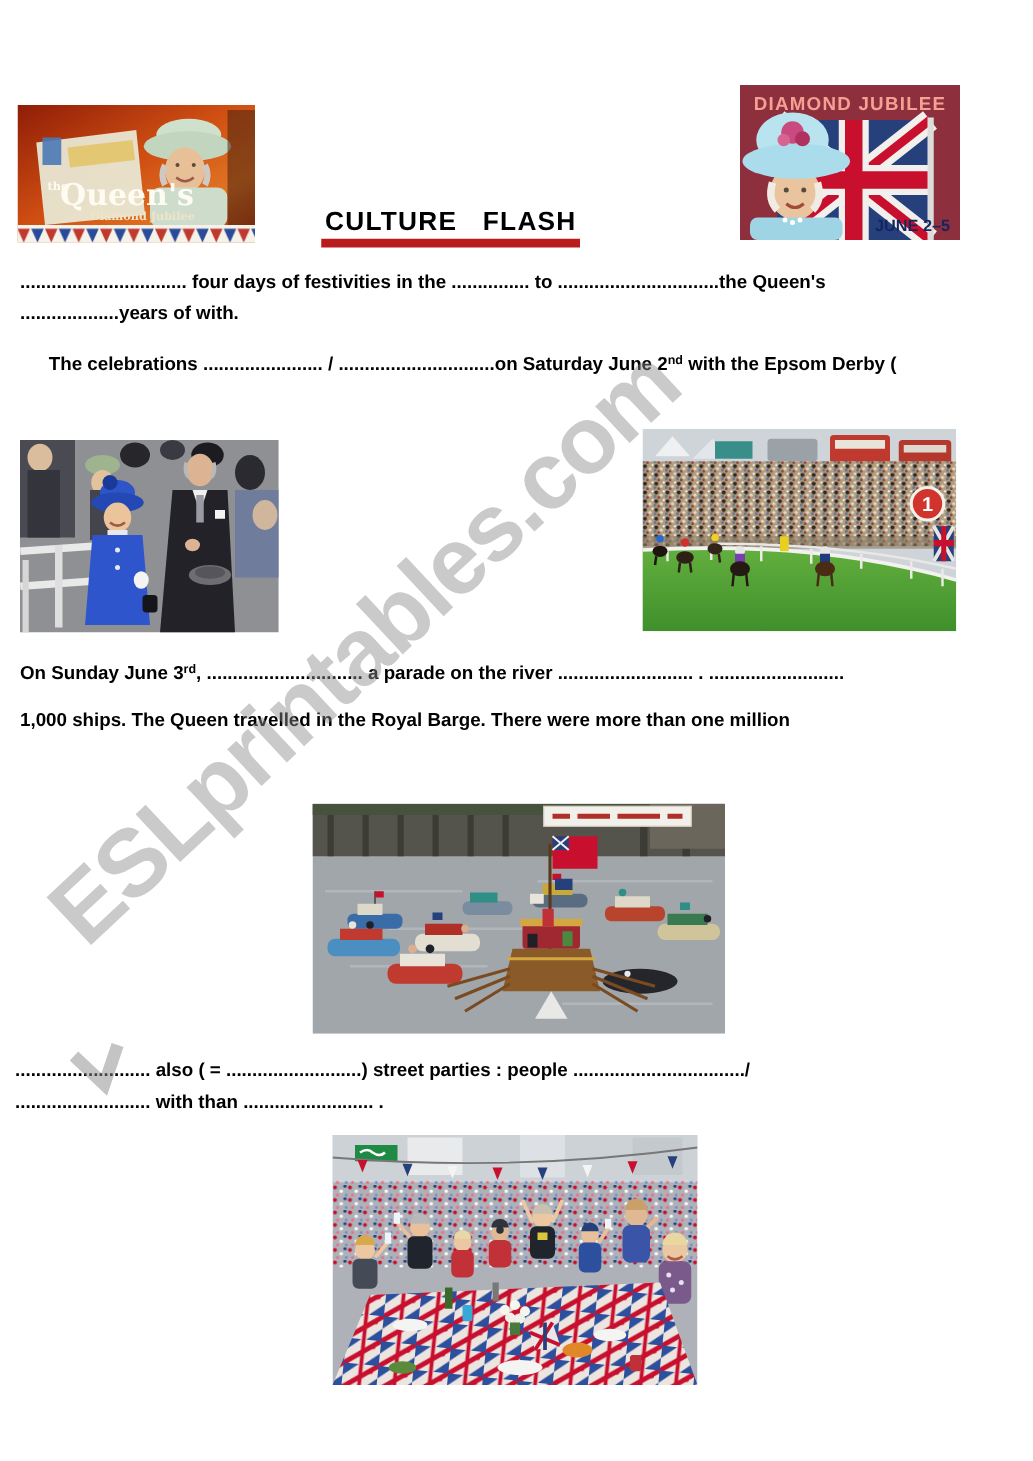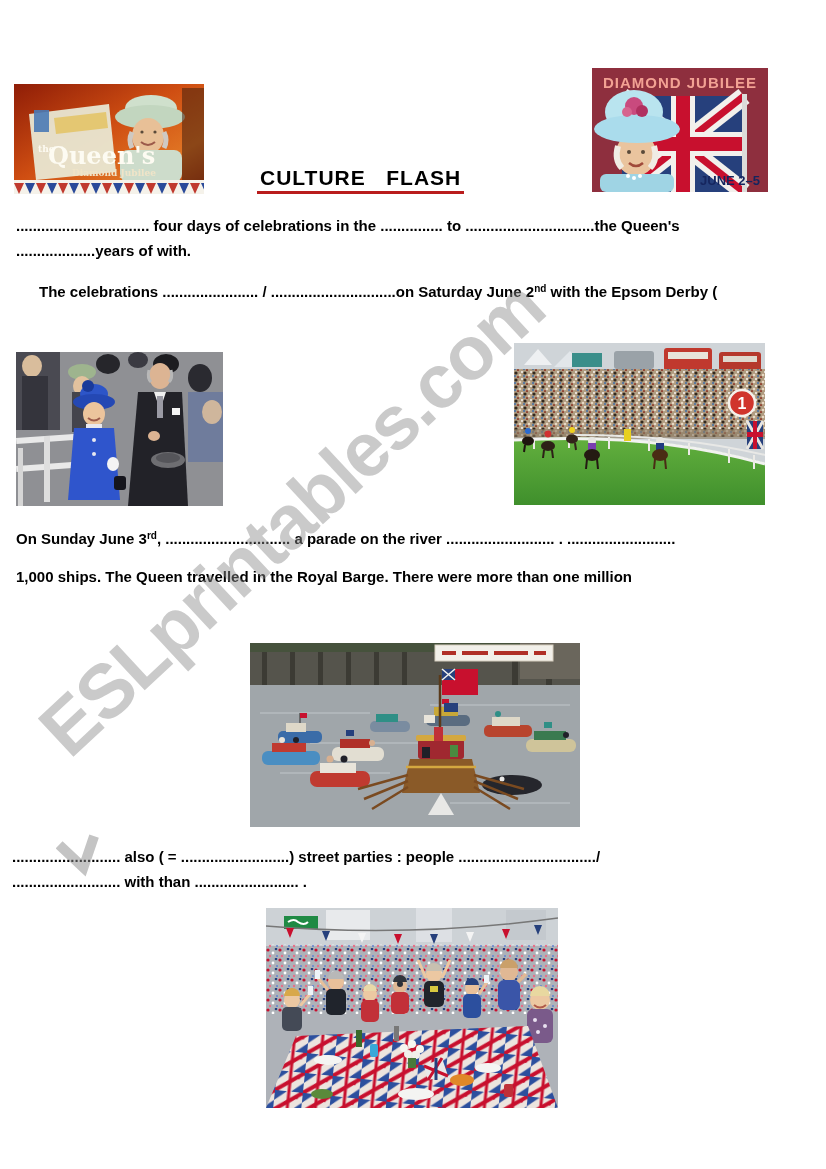--- a/index.html
+++ b/index.html
@@ -1,19 +1,19 @@
 <!DOCTYPE html>
 <html><head>
 <meta charset="utf-8">
 <style>
   html,body{margin:0;padding:0;background:#fff;}
   .page{position:relative;width:826px;height:1169px;background:#ffffff;overflow:hidden;
         font-family:"Liberation Sans",sans-serif;font-weight:bold;color:#000;}
   .abs{position:absolute;}
-  .title{font-size:21px;letter-spacing:1px;white-space:pre;border-bottom:3px solid #b91c1c;padding:0 3px 1px 3px;}
+  .title{font-size:21px;letter-spacing:1px;white-space:pre;border-bottom:7px solid #b91c1c;padding:0 3px 1px 3px;}
   .para{font-size:15px;line-height:25px;white-space:nowrap;}
   .para.wide{line-height:38px;}
   sup{font-size:10px;vertical-align:5px;letter-spacing:0;}
   .photo{display:block;}
   .watermark{left:78px;top:693px;font-size:76px;line-height:1;letter-spacing:-2px;
              color:rgba(138,138,138,0.45);transform:rotate(-43deg);transform-origin:0 100%;
              white-space:pre;z-index:10;pointer-events:none;}
   .wmchev{left:56px;top:830px;z-index:10;pointer-events:none;opacity:.5;}
 </style>
 </head>
@@ -94,21 +94,21 @@
           <circle cx="48" cy="108" r="2" fill="#fff"></circle>
       </g>
       <text x="88" y="20" text-anchor="middle" font-size="15" font-weight="bold" fill="#f2a193" letter-spacing="1">DIAMOND JUBILEE</text>
       <text x="168" y="117" text-anchor="end" font-size="13" font-weight="bold" fill="#15255e">JUNE 2–5</text>
     </svg>
   </div>
 
   <div class="abs title" style="left:257px;top:166px;">CULTURE   FLASH</div>
 
   <div class="abs para" style="left:16px;top:213px;">
-    <div>................................ four days of celebrations in the ............... to ...............................the Queen's</div>
+    <div>................................ four days of festivities in the ............... to ...............................the Queen's</div>
     <div>...................years of with.</div>
   </div>
 
   <div class="abs para" style="left:16px;top:276px;margin-left:23px;">
     <div><span>The celebrations ....................... / ..............................on Saturday June 2</span><sup>nd</sup><span> with the Epsom Derby (</span></div>
   </div>
 
   <div class="abs photo" style="left:16px;top:352px;width:207px;height:154px;">
     <svg width="207" height="154" viewBox="0 0 207 154">
       <rect width="207" height="154" fill="#8f9094"></rect>

